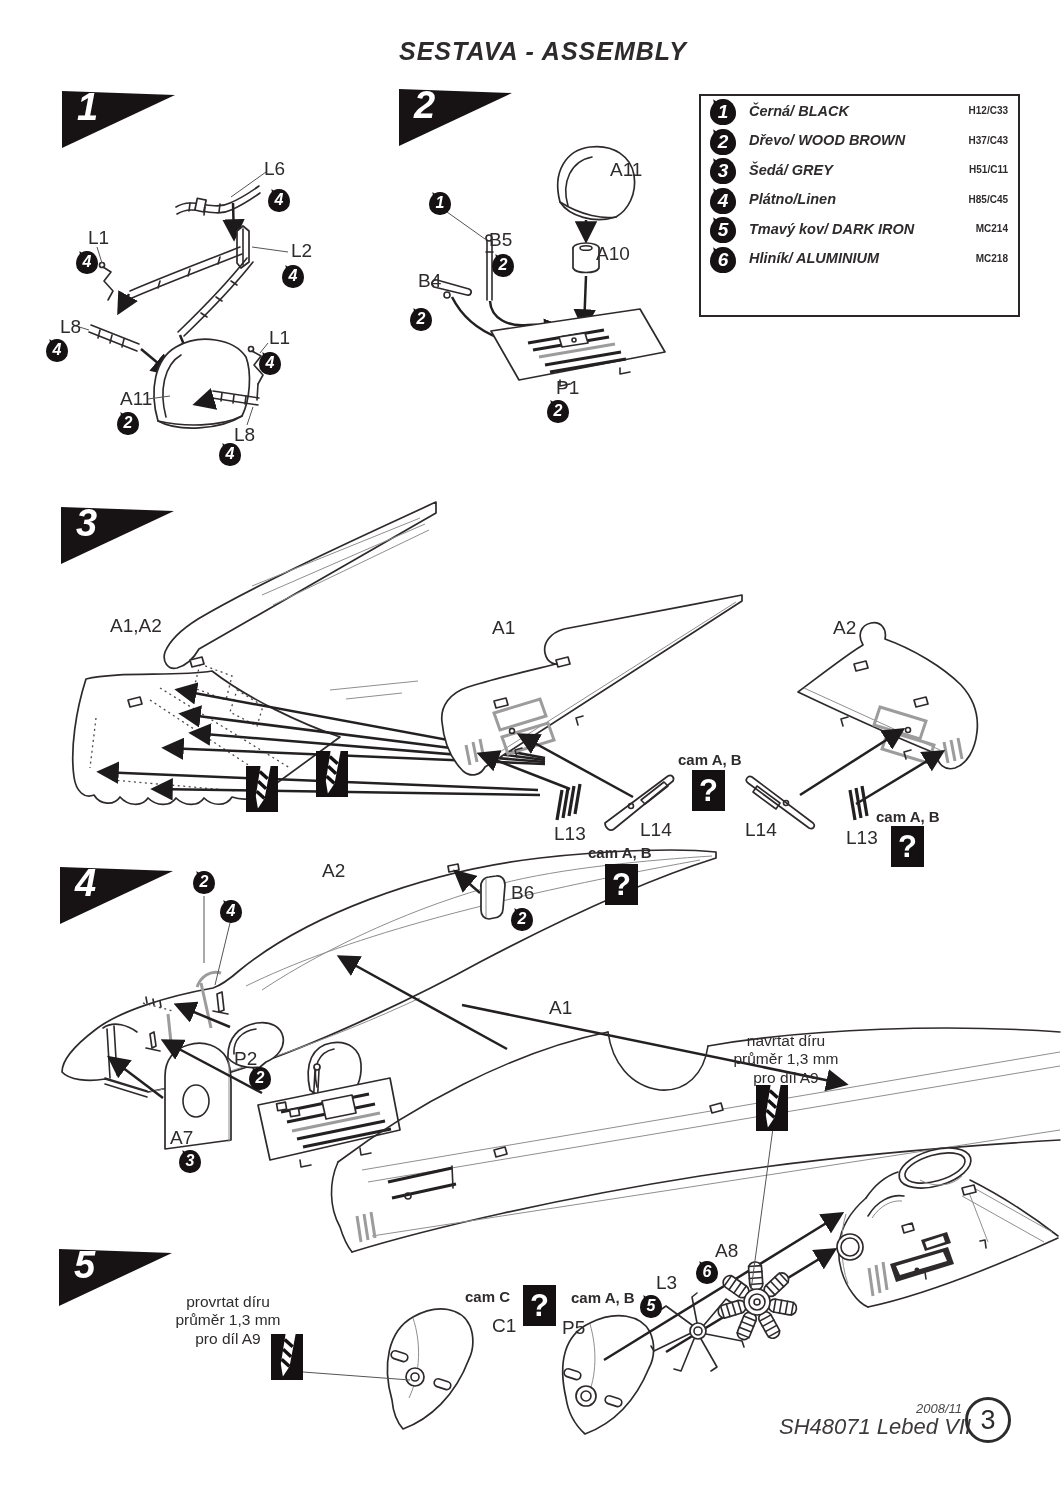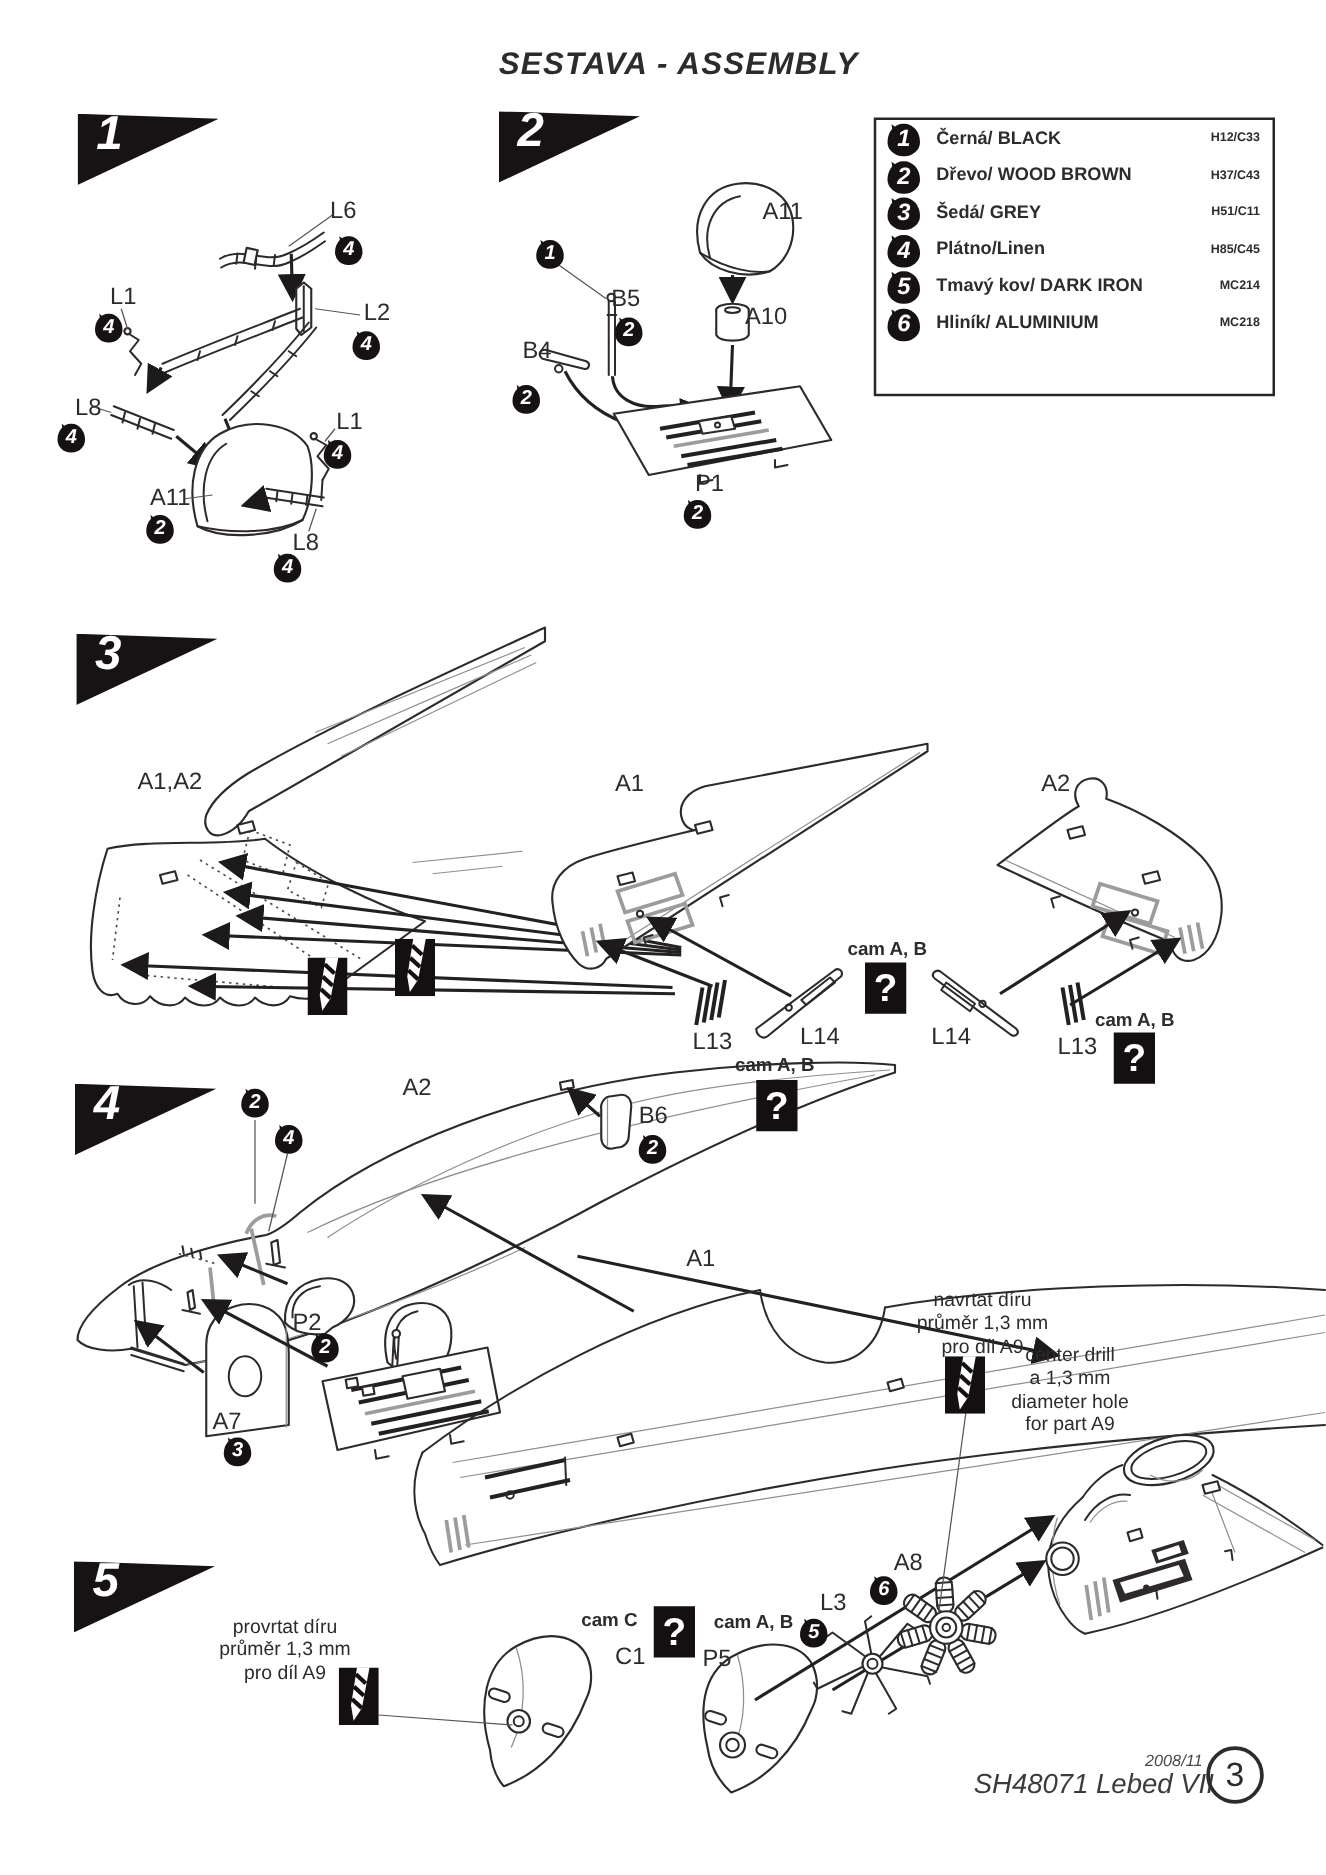--- a/index.html
+++ b/index.html
@@ -29,21 +29,21 @@
   .drop.lg b{width:26px;top:6px;font-size:19px;}
   
   .qmark{width:33px;height:41px;background:#141011;color:#fff;display:flex;align-items:center;
          justify-content:center;font-size:31px;font-weight:bold;}
   
   .ctable{left:699px;top:94px;width:321px;height:223px;border:2px solid #2a2627;background:#fff;box-sizing:border-box;}
   .ctable .hd{height:35px;margin:2px;background:#141011;color:#fff;display:flex;align-items:center;
               justify-content:center;font-size:17.5px;font-weight:bold;font-style:italic;white-space:nowrap;}
   .crow{display:flex;align-items:center;height:29.5px;padding:0 10px 0 9px;position:relative;}
   .crow .drop{position:relative;flex:0 0 auto;}
-  .crow .nm{margin-left:12px;font-size:14.5px;font-weight:bold;white-space:nowrap;}
+  .crow .nm{margin-left:12px;font-size:14.5px;font-weight:bold;font-style:italic;white-space:nowrap;}
   .crow .cd{margin-left:auto;font-size:10px;font-weight:bold;white-space:nowrap;}
   .fkit{font-size:22px;font-style:italic;color:#3d3a3b;white-space:nowrap;}
   .fdate{font-size:13px;font-style:italic;color:#4a4748;}
   .pnum{width:40px;height:40px;border:3px solid #2e2b2c;border-radius:50%;display:flex;
         align-items:center;justify-content:center;font-size:27px;color:#2e2b2c;}
   svg.art{position:absolute;left:0;top:0;}
   svg .s{stroke:#2e2a2b;stroke-width:1.6;fill:none;stroke-linecap:round;stroke-linejoin:round;}
   svg .sf{fill:#fff;stroke:#2e2a2b;stroke-width:1.7;stroke-linejoin:round;stroke-linecap:round;}
   svg .thin{stroke:#8f8f8f;stroke-width:1;fill:none;}
   svg .gray{stroke:#9c9c9c;stroke-width:3;fill:none;stroke-linecap:butt;}
@@ -580,26 +580,20 @@
   <svg width="32" height="46" viewBox="0 0 32 46">
         <rect width="32" height="46" fill="#141011"></rect>
         <g transform="rotate(9 16 23)">
           <polygon points="11,-3 21,-3 20,32 15,43 11,31" fill="#fff"></polygon>
           <line x1="11" y1="6" x2="20" y2="12" stroke="#141011" stroke-width="3.4"></line>
           <line x1="11" y1="16" x2="20" y2="22" stroke="#141011" stroke-width="3.4"></line>
           <line x1="11" y1="26" x2="20" y2="32" stroke="#141011" stroke-width="3.4"></line>
         </g>
       </svg>
 </span>
-<div class="abs note" style="left:795px;top:1076px;width:122px;">
-  <span>center drill</span>
-  <span>a 1,3 mm</span>
-  <span>diameter hole</span>
-  <span>for part A9</span>
-</div>
 
 <div class="abs note" style="left:166px;top:1293px;width:124px;">
   <span>provrtat díru</span>
   <span>průměr 1,3 mm</span>
   <span>pro díl A9</span>
 </div>
 <span class="abs drill" style="left:271px;top:1334px;">
   <svg width="32" height="46" viewBox="0 0 32 46">
         <rect width="32" height="46" fill="#141011"></rect>
         <g transform="rotate(9 16 23)">

